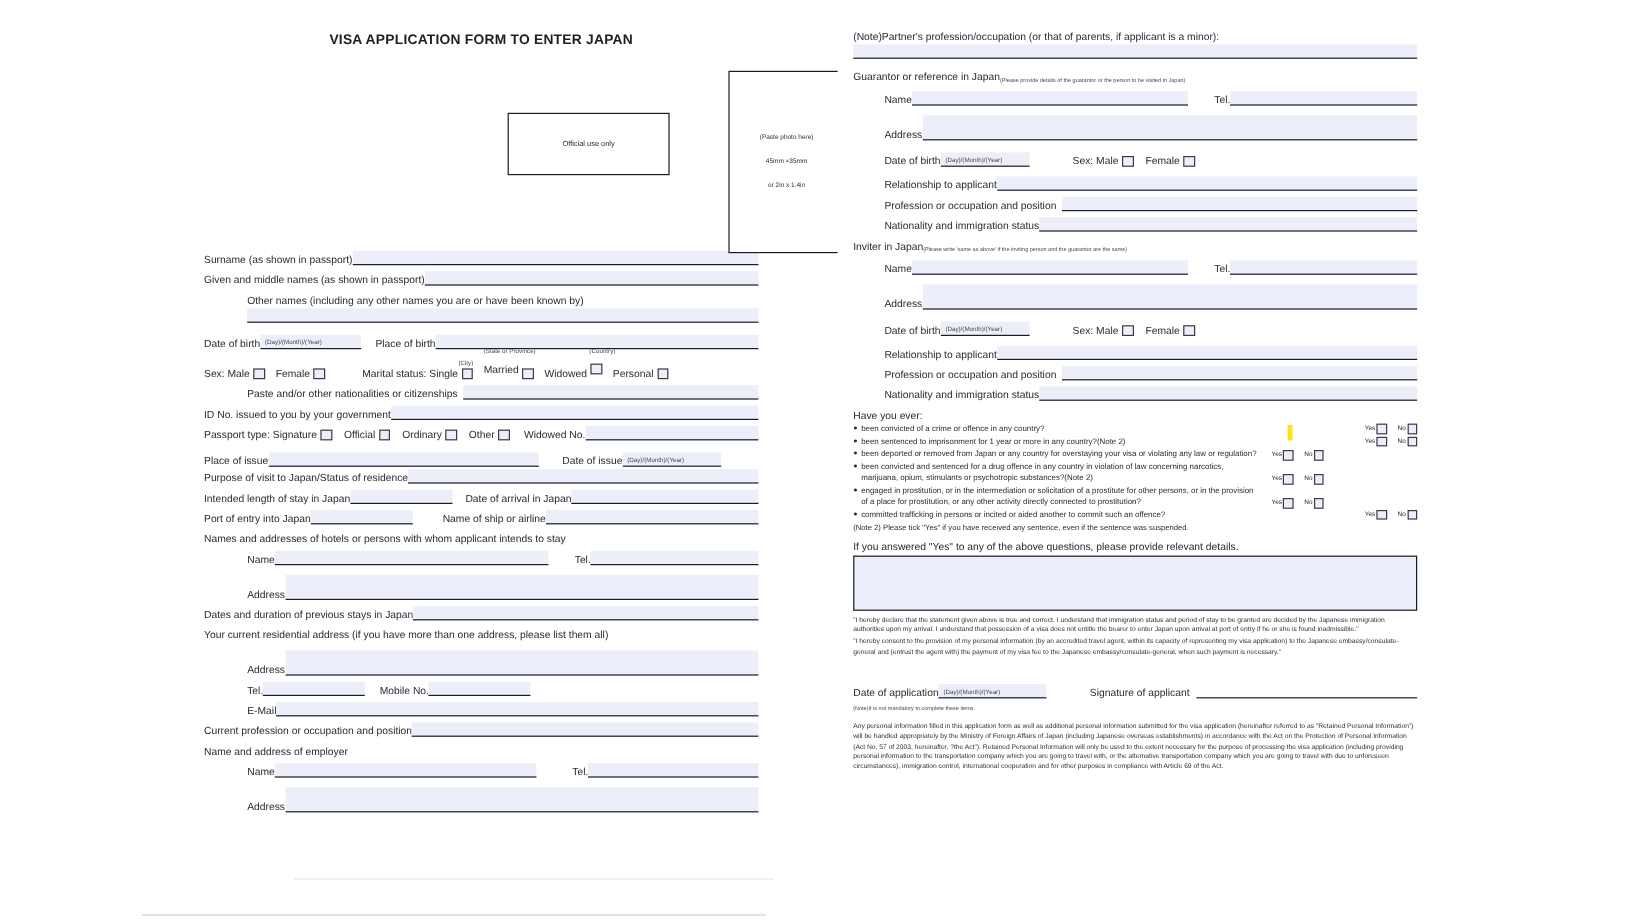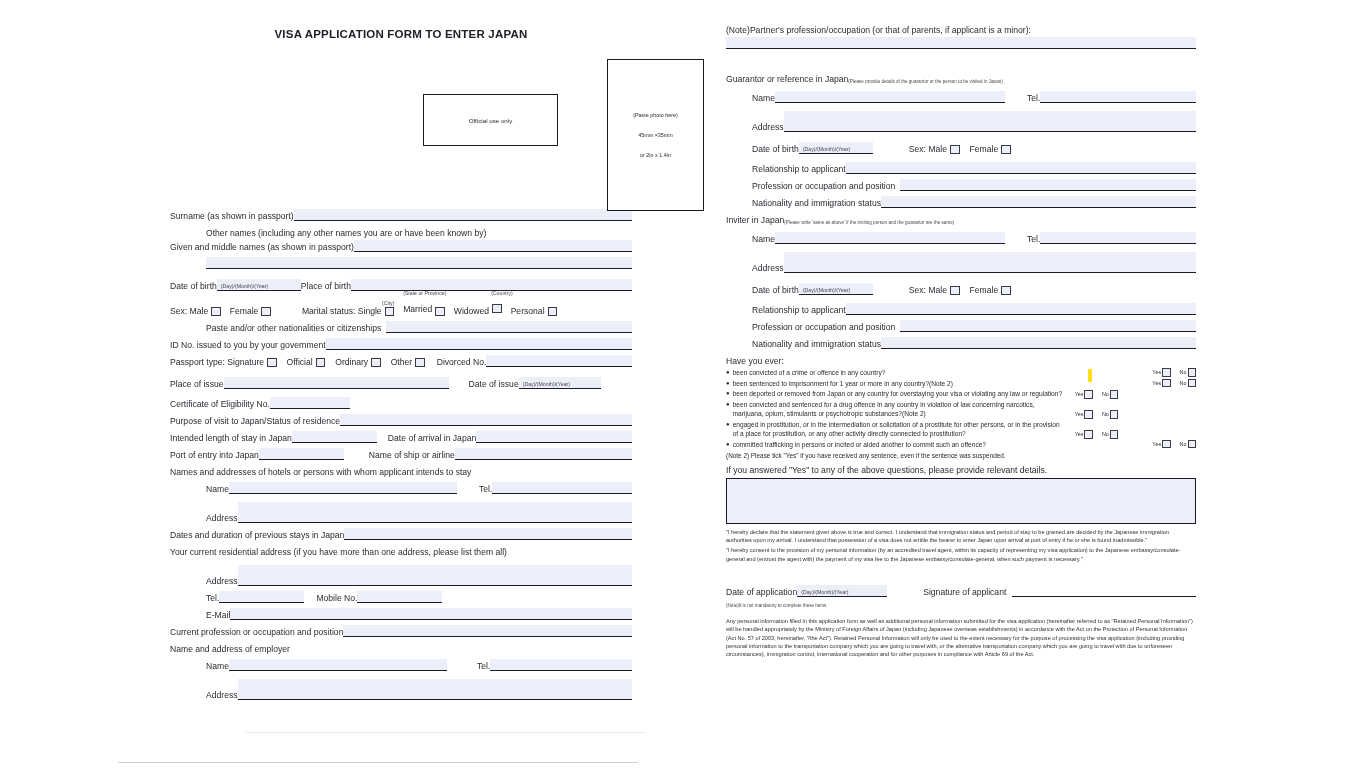--- a/index.html
+++ b/index.html
@@ -7,21 +7,21 @@
     width:1366px;height:768px;
     background:#ffffff;
     font-family:"Liberation Sans",sans-serif;
     color:#2a2a33;
     overflow:hidden;
     position:relative;
   }
   
   .page{position:absolute;top:0;background:#fff;}
   #page-left{left:100px;width:560px;height:768px;}
-  #page-right{left:713px;width:560px;height:768px;}
+  #page-right{left:698px;width:560px;height:768px;}
 
   .inner-left{position:absolute;left:70px;top:28px;width:462px;}
   .inner-right{position:absolute;left:13px;top:22px;width:470px;}
 
   
   .title{
     text-align:center;font-size:11.5px;font-weight:bold;
     letter-spacing:.2px;color:#1d1d26;margin-bottom:20px;
   }
   .lbl{font-size:8.6px;color:#2a2a33;white-space:nowrap;}
@@ -114,39 +114,39 @@
       <span>or 2in x 1.4in</span>
     </div>
 
     <div style="height:148px"></div>
 
     <div class="row">
       <span class="lbl">Surname (as shown in passport)</span>
       <span class="fld grow"></span>
     </div>
 
+    <div class="row">
+      <span class="lbl">Given and middle names (as shown in passport)</span>
+      <span class="fld grow"></span>
+    </div>
+
     <div class="row row-tight indent">
       <span class="lbl">Other names (including any other names you are or have been known by)</span>
-    </div>
-
-    <div class="row">
-      <span class="lbl">Given and middle names (as shown in passport)</span>
-      <span class="fld grow"></span>
     </div>
     <div class="row indent">
       <span class="fld grow"></span>
     </div>
 
     <div class="row row-tight">
       <span class="lbl">Date of birth</span>
       <span class="datewrap">
         <span class="fld" style="width:84px"></span>
         <span class="tiny">(Day)/(Month)/(Year)</span>
       </span>
-      <span class="lbl" style="">Place of birth</span>
+      <span class="lbl" style="padding-left:12px">Place of birth</span>
       <span class="fld grow"></span>
     </div>
 
     <div class="row" style="margin-top:7px">
       <span class="lbl">Sex: Male</span>
       <span class="cb"></span>
       <span class="lbl" style="padding-left:6px">Female</span>
       <span class="cb"></span>
 
       <span class="lbl subtick" style="padding-left:28px">Marital status: Single</span>
@@ -184,39 +184,35 @@
 
     <div class="row">
       <span class="lbl">Passport type: Signature</span>
       <span class="cb"></span>
       <span class="lbl" style="padding-left:7px">Official</span>
       <span class="cb"></span>
       <span class="lbl" style="padding-left:7px">Ordinary</span>
       <span class="cb"></span>
       <span class="lbl" style="padding-left:7px">Other</span>
       <span class="cb"></span>
-      <span class="lbl" style="padding-left:9px">Divorced No.</span>
+      <span class="lbl" style="padding-left:9px">Widowed No.</span>
       <span class="fld grow"></span>
     </div>
 
     <div class="row row-tight">
       <span class="lbl">Place of issue</span>
       <span class="fld" style="width:225px"></span>
       <span class="lbl" style="padding-left:20px">Date of issue</span>
       <span class="datewrap">
         <span class="fld" style="width:82px"></span>
         <span class="tiny">(Day)/(Month)/(Year)</span>
       </span>
     </div>
 
 
-    <div class="row" style="margin-top:7px">
-      <span class="lbl">Certificate of Eligibility No.</span>
-      <span class="fld" style="width:80px"></span>
-    </div>
 
     <div class="row">
       <span class="lbl">Purpose of visit to Japan/Status of residence</span>
       <span class="fld grow"></span>
     </div>
 
     <div class="row">
       <span class="lbl">Intended length of stay in Japan</span>
       <span class="fld" style="width:85px"></span>
       <span class="lbl" style="padding-left:11px">Date of arrival in Japan</span>
@@ -299,21 +295,21 @@
 <div class="page" id="page-right">
   <div class="inner-right">
 
     <div class="row row-tight">
       <span class="lbl">(Note)Partner's profession/occupation (or that of parents, if applicant is a minor):</span>
     </div>
     <div class="row">
       <span class="fld grow"></span>
     </div>
 
-    <div class="row row-tight" style="margin-top:22px">
+    <div class="row row-tight" style="margin-top:7px">
       <span class="lbl">Guarantor or reference in Japan</span>
       <span class="micro">(Please provide details of the guarantor or the person to be visited in Japan)</span>
     </div>
 
     <div class="row indent2" style="margin-top:6px">
       <span class="lbl">Name</span>
       <span class="fld" style="width:230px"></span>
       <span class="lbl" style="padding-left:22px">Tel.</span>
       <span class="fld grow"></span>
     </div>

